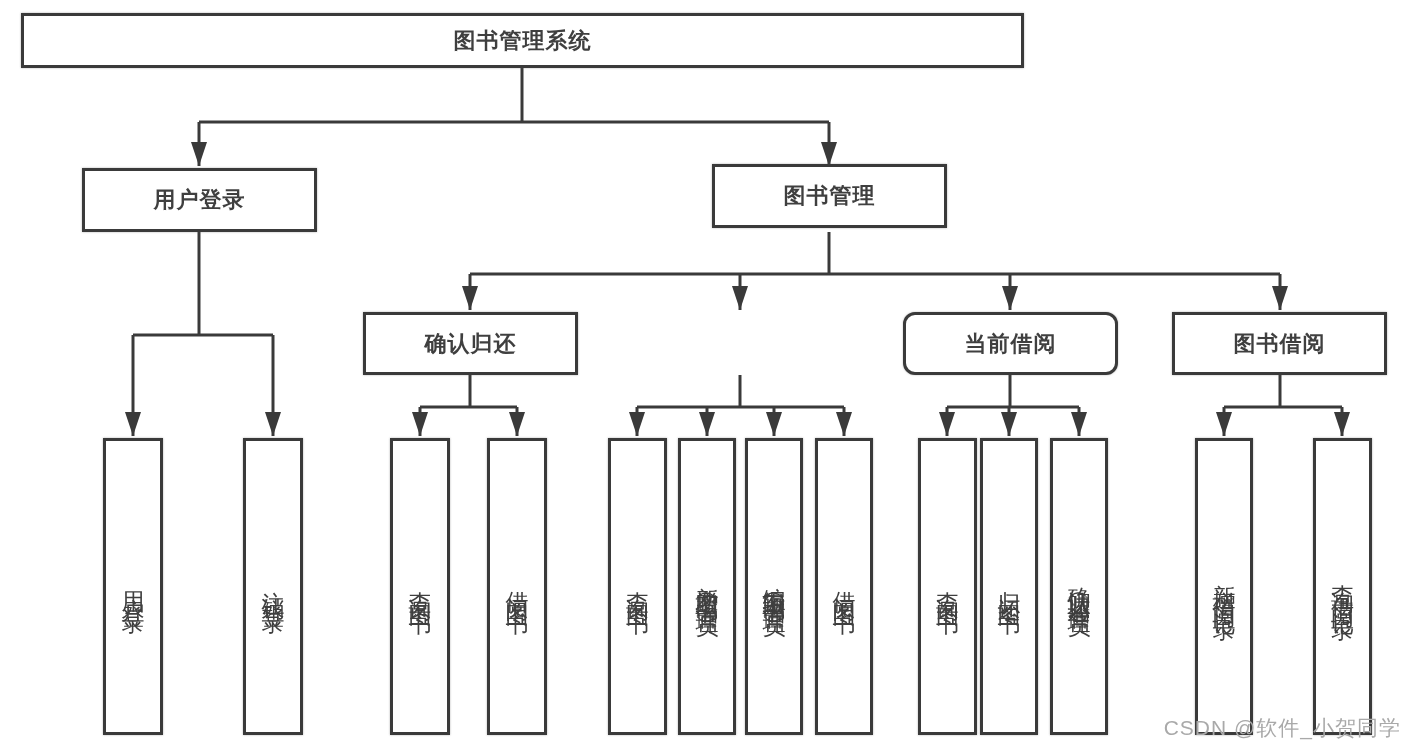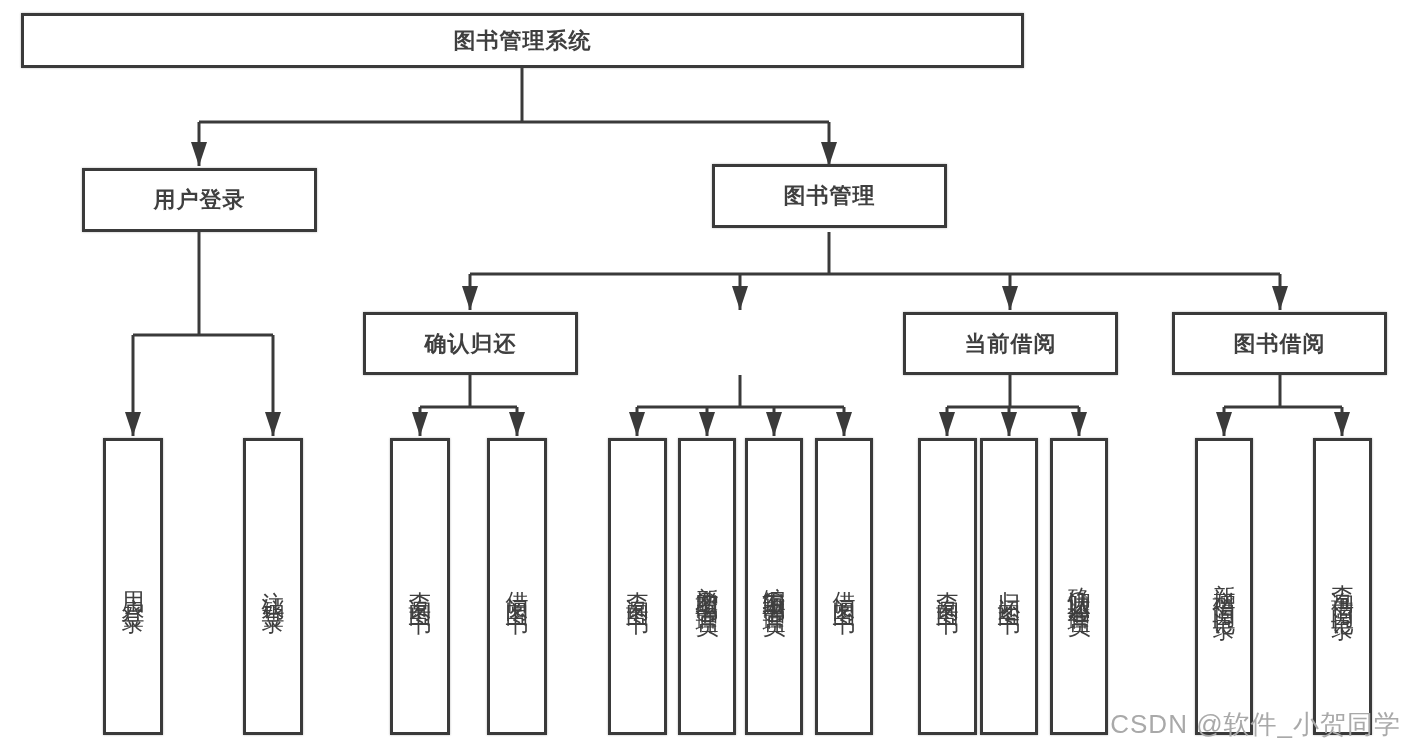--- a/index.html
+++ b/index.html
@@ -36,21 +36,21 @@
     text-orientation: mixed;
     letter-spacing: 7px;
     line-height: 1;
     white-space: nowrap;
   }
   .node.v.long .vtext { letter-spacing: 4px; }
   .watermark {
     position: absolute;
     right: 4px;
     bottom: 5px;
-    font-size: 26px;
+    font-size: 21px;
     color: #a9a9a9;
     letter-spacing: 1px;
     z-index: 3;
   }
 </style>
 </head>
 <body>
 
 <div class="canvas">
 
@@ -111,21 +111,21 @@
   <div class="node h" style="left:82px; top:168px; width:235px; height:64px;">
     <span>用户登录</span>
   </div>
   <div class="node h" style="left:712px; top:164px; width:235px; height:64px;">
     <span>图书管理</span>
   </div>
 
   <div class="node h" style="left:363px; top:312px; width:215px; height:63px;">
     <span>确认归还</span>
   </div>
-  <div class="node h" style="left:903px; top:312px; width:215px; height:63px;">
+  <div class="node h" style="left:903px; top:312px; width:215px; height:63px;border-radius:12px;">
     <span>当前借阅</span>
   </div>
   <div class="node h" style="left:1172px; top:312px; width:215px; height:63px;">
     <span>图书借阅</span>
   </div>
 
   <div class="node v" style="left:103px; top:438px; width:60px; height:297px;">
     <span class="vtext">用户登录</span>
   </div>
   <div class="node v" style="left:243px; top:438px; width:60px; height:297px;">

